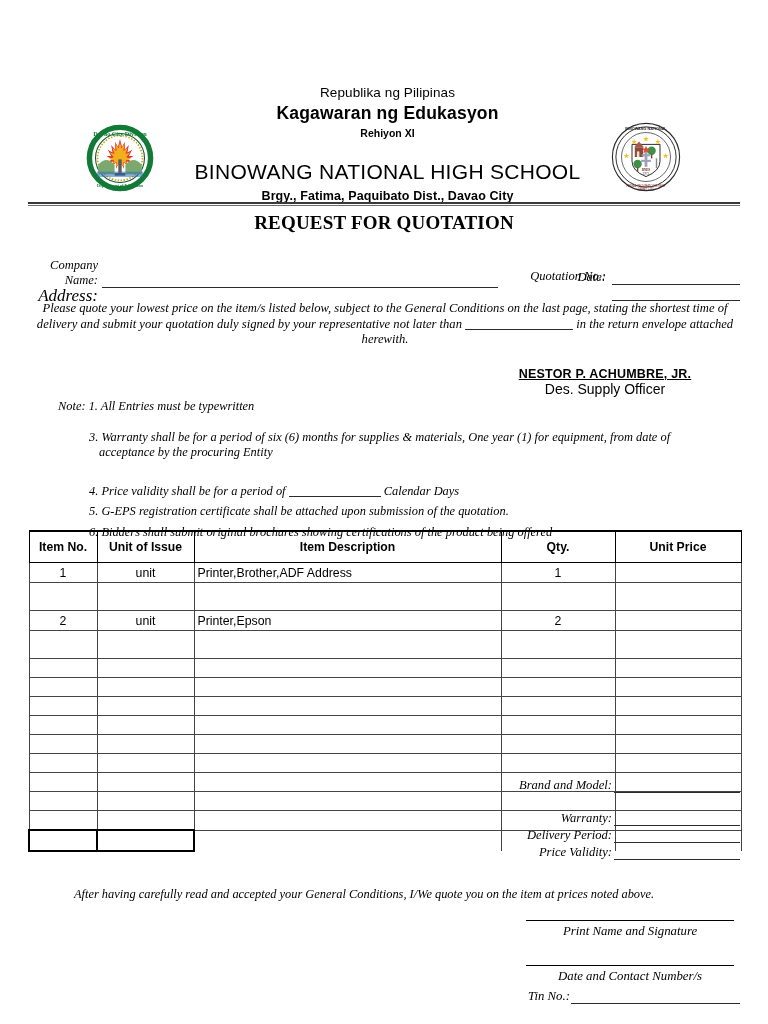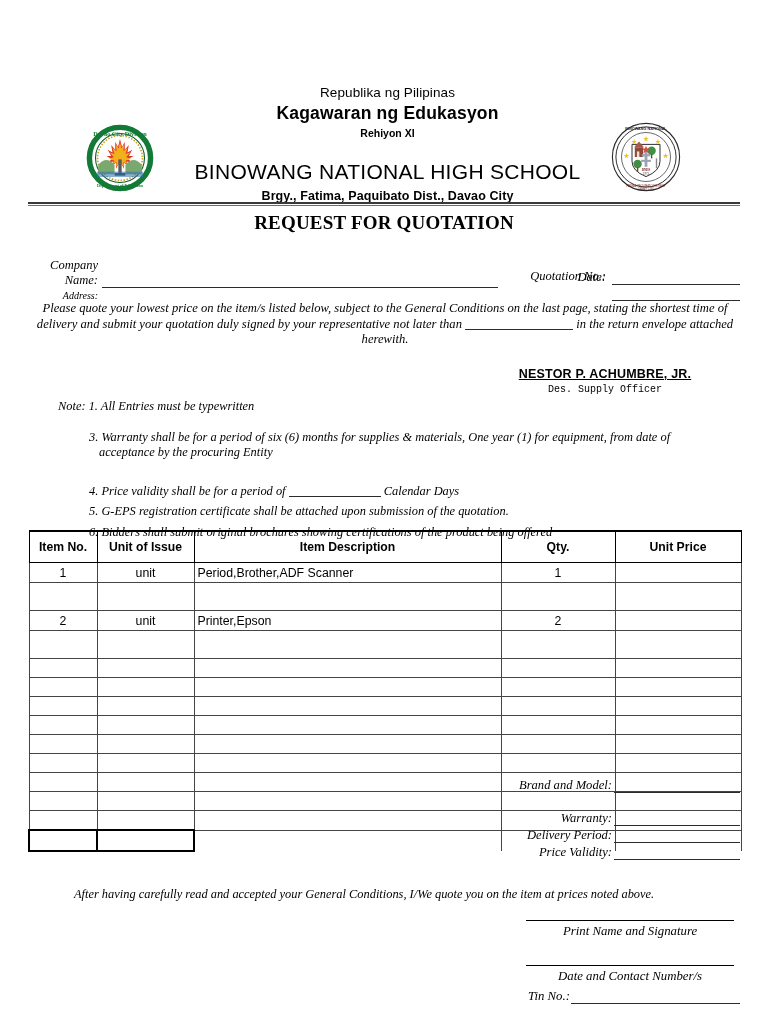--- a/index.html
+++ b/index.html
@@ -120,21 +120,21 @@
     width: 396px;
     border-bottom: 1.3px solid #2b2b2b;
   }
   .fld-address-label {
     position: absolute;
     left: 30px;
     top: 32px;
     width: 68px;
     text-align: right;
     font-style: italic;
-    font-size: 10px;
+    font-size: 17px;
     line-height: 15px;
   }
   .fld-address-rule {
     position: absolute;
     left: 102px;
     top: 47px;
     width: 396px;
     border-bottom: 0px solid #2b2b2b;
   }
   .fld-date-label {
@@ -200,22 +200,22 @@
   }
   .sig-name {
     font-family: "Liberation Sans", "DejaVu Sans", sans-serif;
     font-size: 12.5px;
     font-weight: bold;
     text-decoration: underline;
     letter-spacing: .2px;
     line-height: 16px;
   }
   .sig-role {
-    font-family: Liberation Mono, monospace;
-    font-size: 10px;
+    font-family: Liberation Sans, sans-serif;
+    font-size: 14px;
     line-height: 15px;
   }
 
   
   .notes {
     position: absolute;
     left: 58px;
     top: 399px;
     width: 690px;
     font-style: italic;
@@ -504,21 +504,21 @@
           <th>Unit of Issue</th>
           <th>Item Description</th>
           <th>Qty.</th>
           <th>Unit Price</th>
         </tr>
       </thead>
       <tbody>
         <tr class="data-row">
           <td class="c-center">1</td>
           <td class="c-center">unit</td>
-          <td class="c-desc">Period,Brother,ADF Scanner</td>
+          <td class="c-desc">Printer,Brother,ADF Address</td>
           <td class="c-center">1</td>
           <td class="c-center"></td>
         </tr>
         <tr class="data-row tall">
           <td class="c-center"></td>
           <td class="c-center"></td>
           <td class="c-desc"></td>
           <td class="c-center"></td>
           <td class="c-center"></td>
         </tr>

